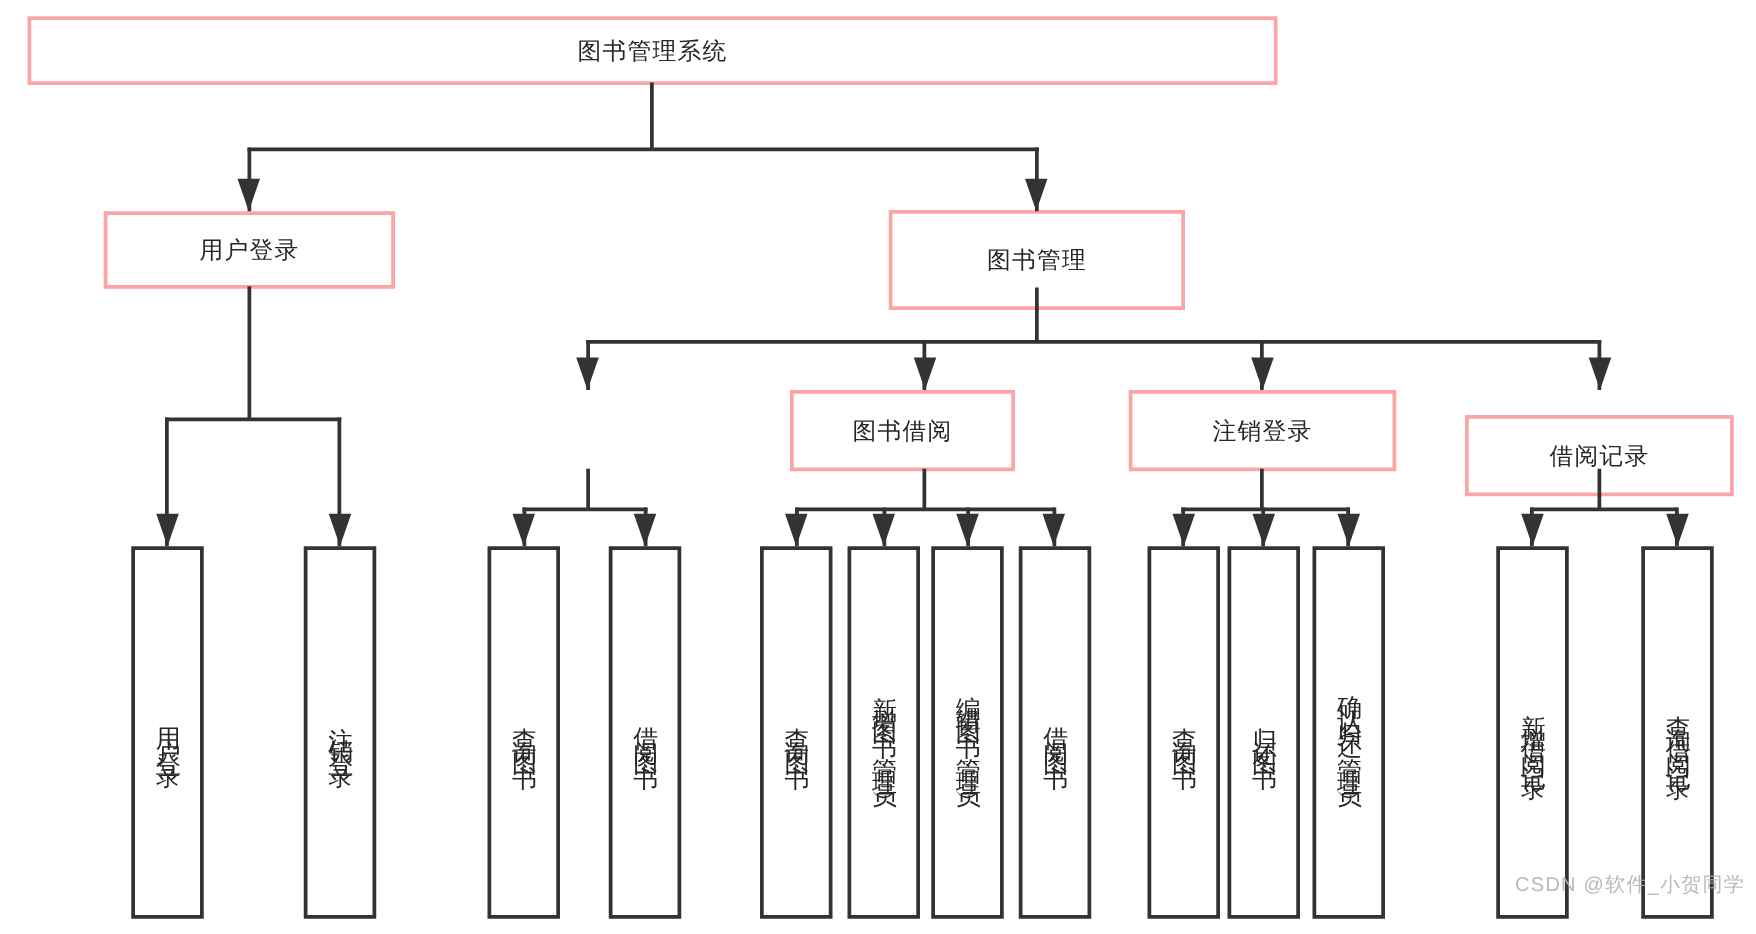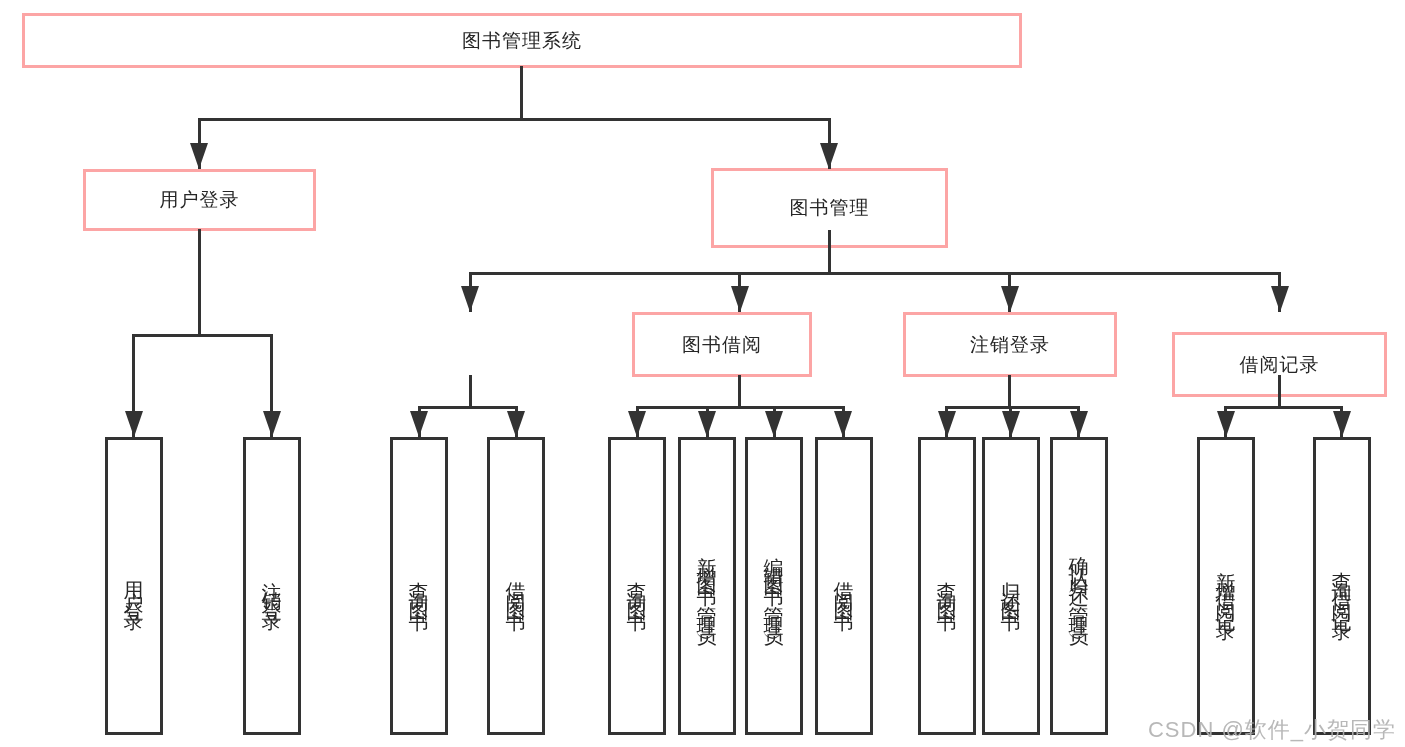--- a/index.html
+++ b/index.html
@@ -21,22 +21,22 @@
   }
   .vline,.hline{position:absolute;background:#333333;}
   .vline{width:3px;}
   .hline{height:3px;}
   .arrow{
     position:absolute;width:0;height:0;
     border-left:9px solid transparent;border-right:9px solid transparent;
     border-top:26px solid #333333;
   }
   .watermark{
-    position:absolute;top:715px;right:9px;z-index:5;
-    font-size:22px;letter-spacing:1px;color:rgba(178,178,178,0.92);
+    position:absolute;top:698px;right:9px;z-index:5;
+    font-size:16px;letter-spacing:1px;color:rgba(178,178,178,0.92);
   }
 </style>
 </head>
 <body>
 
 <div class="canvas">
 
   <div class="box" style="left:22px;top:13px;width:1000px;height:55px;">
     <span>图书管理系统</span>
   </div>

